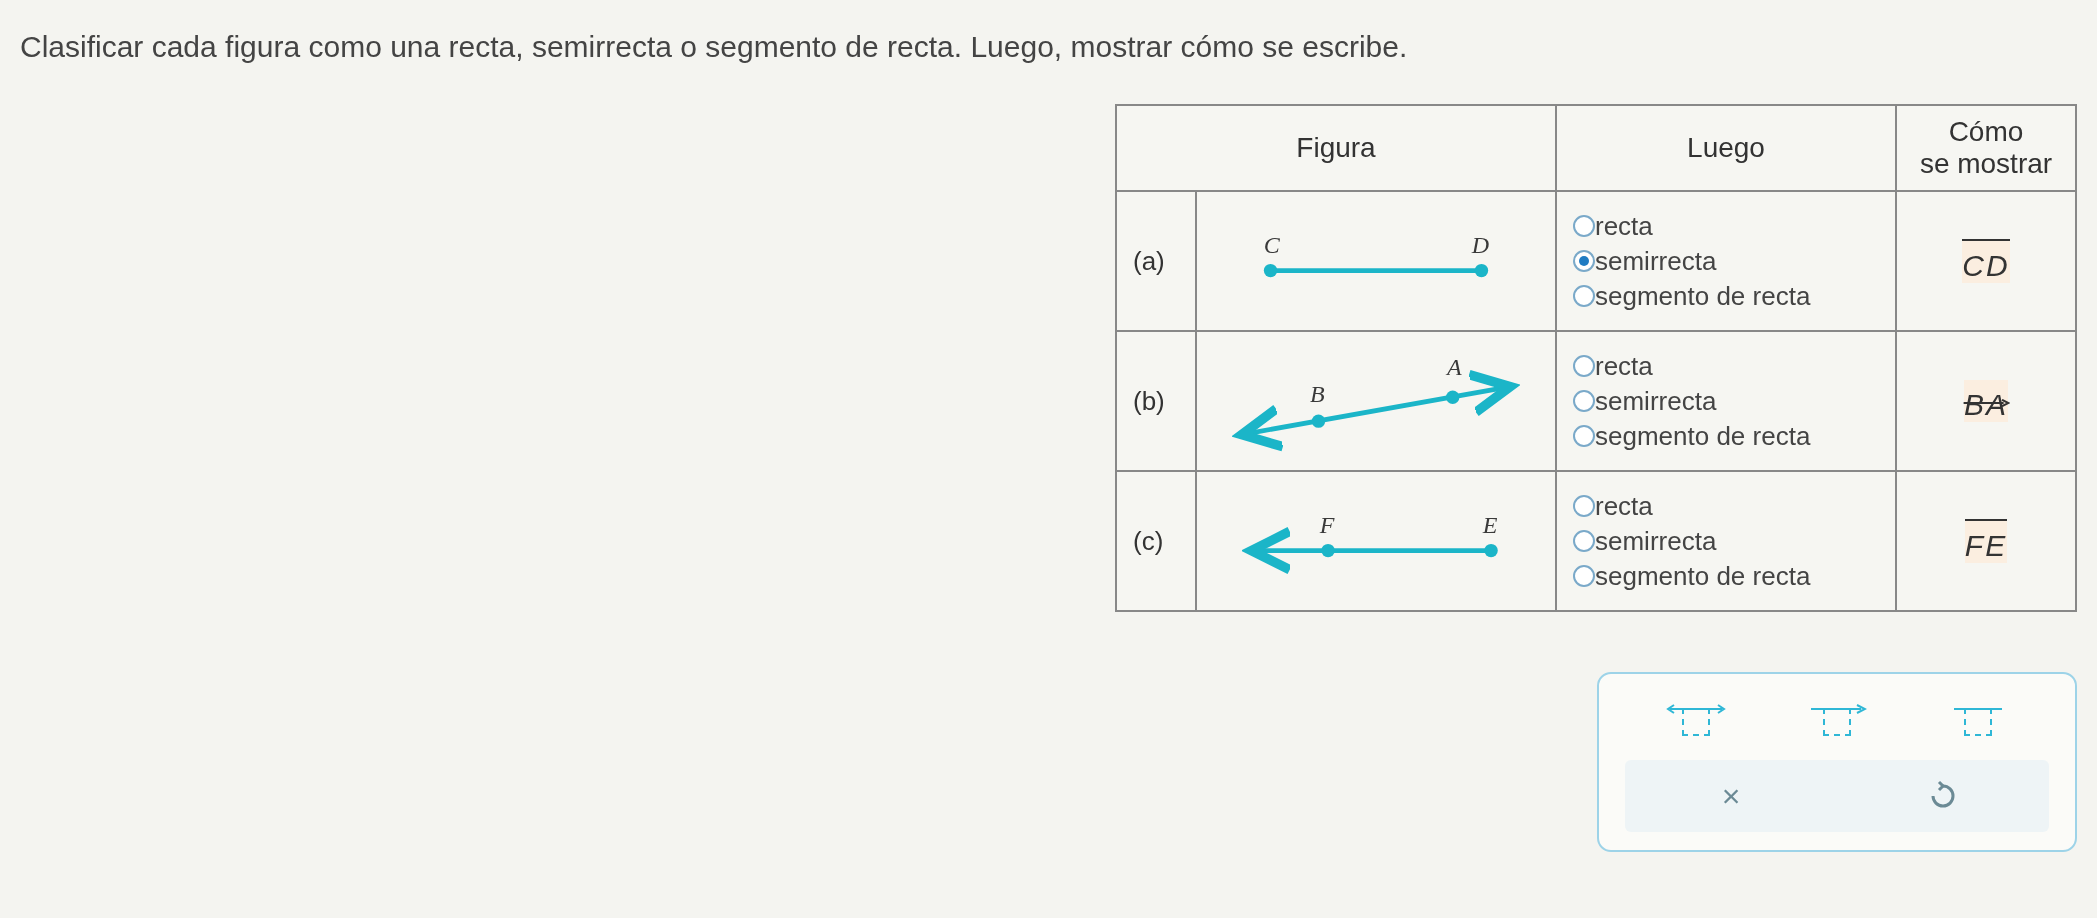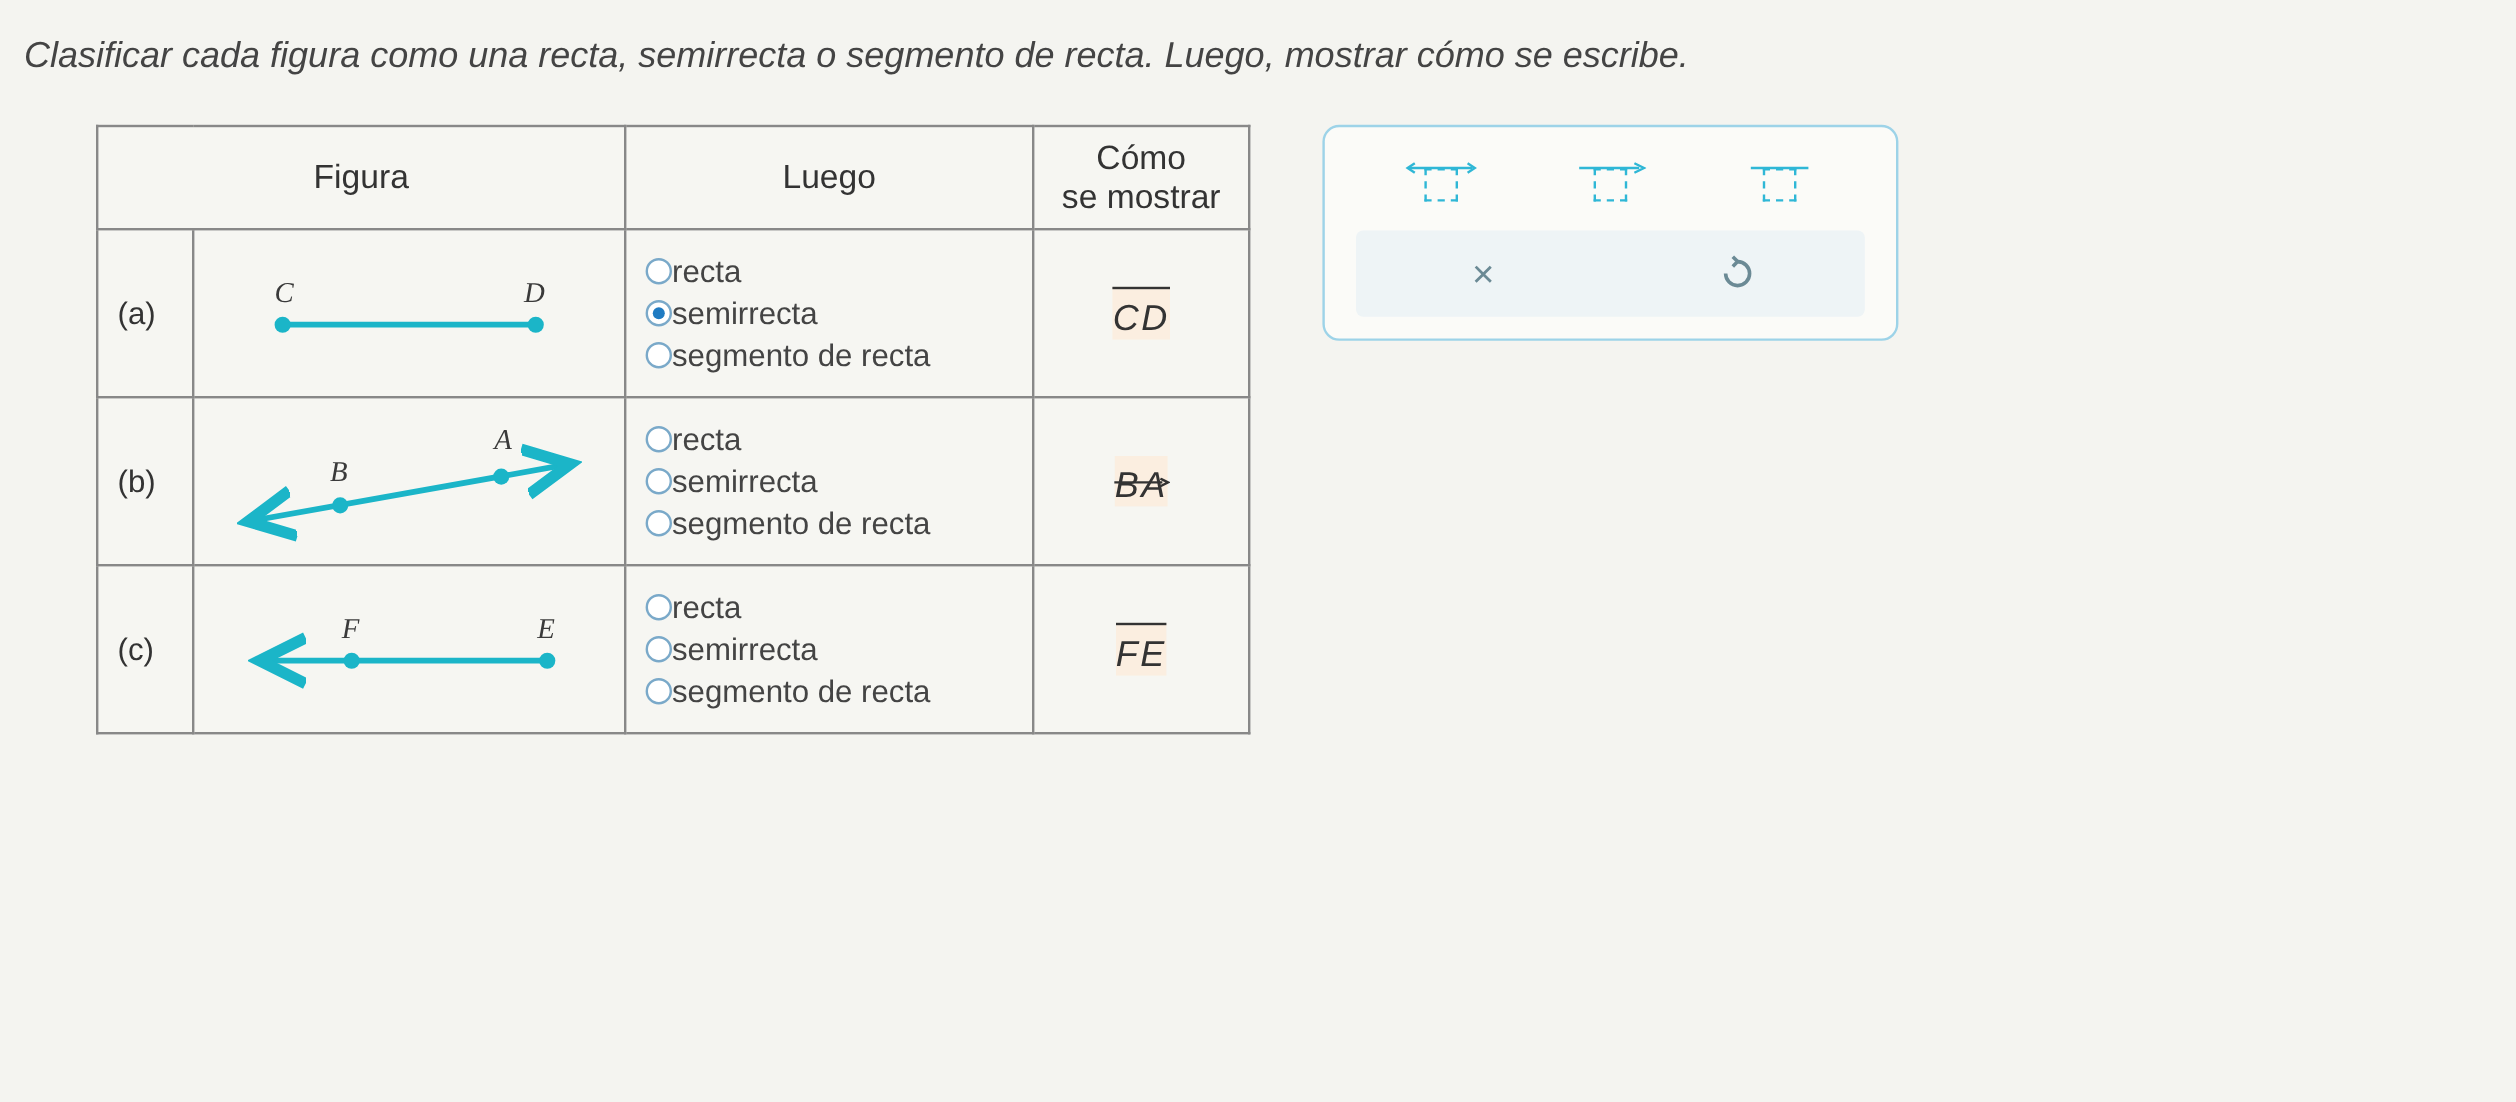--- a/index.html
+++ b/index.html
@@ -8,27 +8,27 @@
     padding: 30px 20px;
     font-family: Verdana, Geneva, sans-serif;
     background: #f4f4f0;
     color: #333;
     font-size: 24px;
   }
   .instructions {
     font-size: 30px;
     color: #444;
     margin-bottom: 40px;
-    font-style: italic;
   }
   .layout {
     display: flex;
     gap: 60px;
-    align-items: flex-start;
+    align-items: flex-end;
     padding-left: 60px;
+    flex-direction: column;
   }
   table.exercise {
     border-collapse: collapse;
     background: #f6f6f2;
   }
   table.exercise th, table.exercise td {
     border: 2px solid #888;
     padding: 10px 16px;
     vertical-align: middle;
   }

